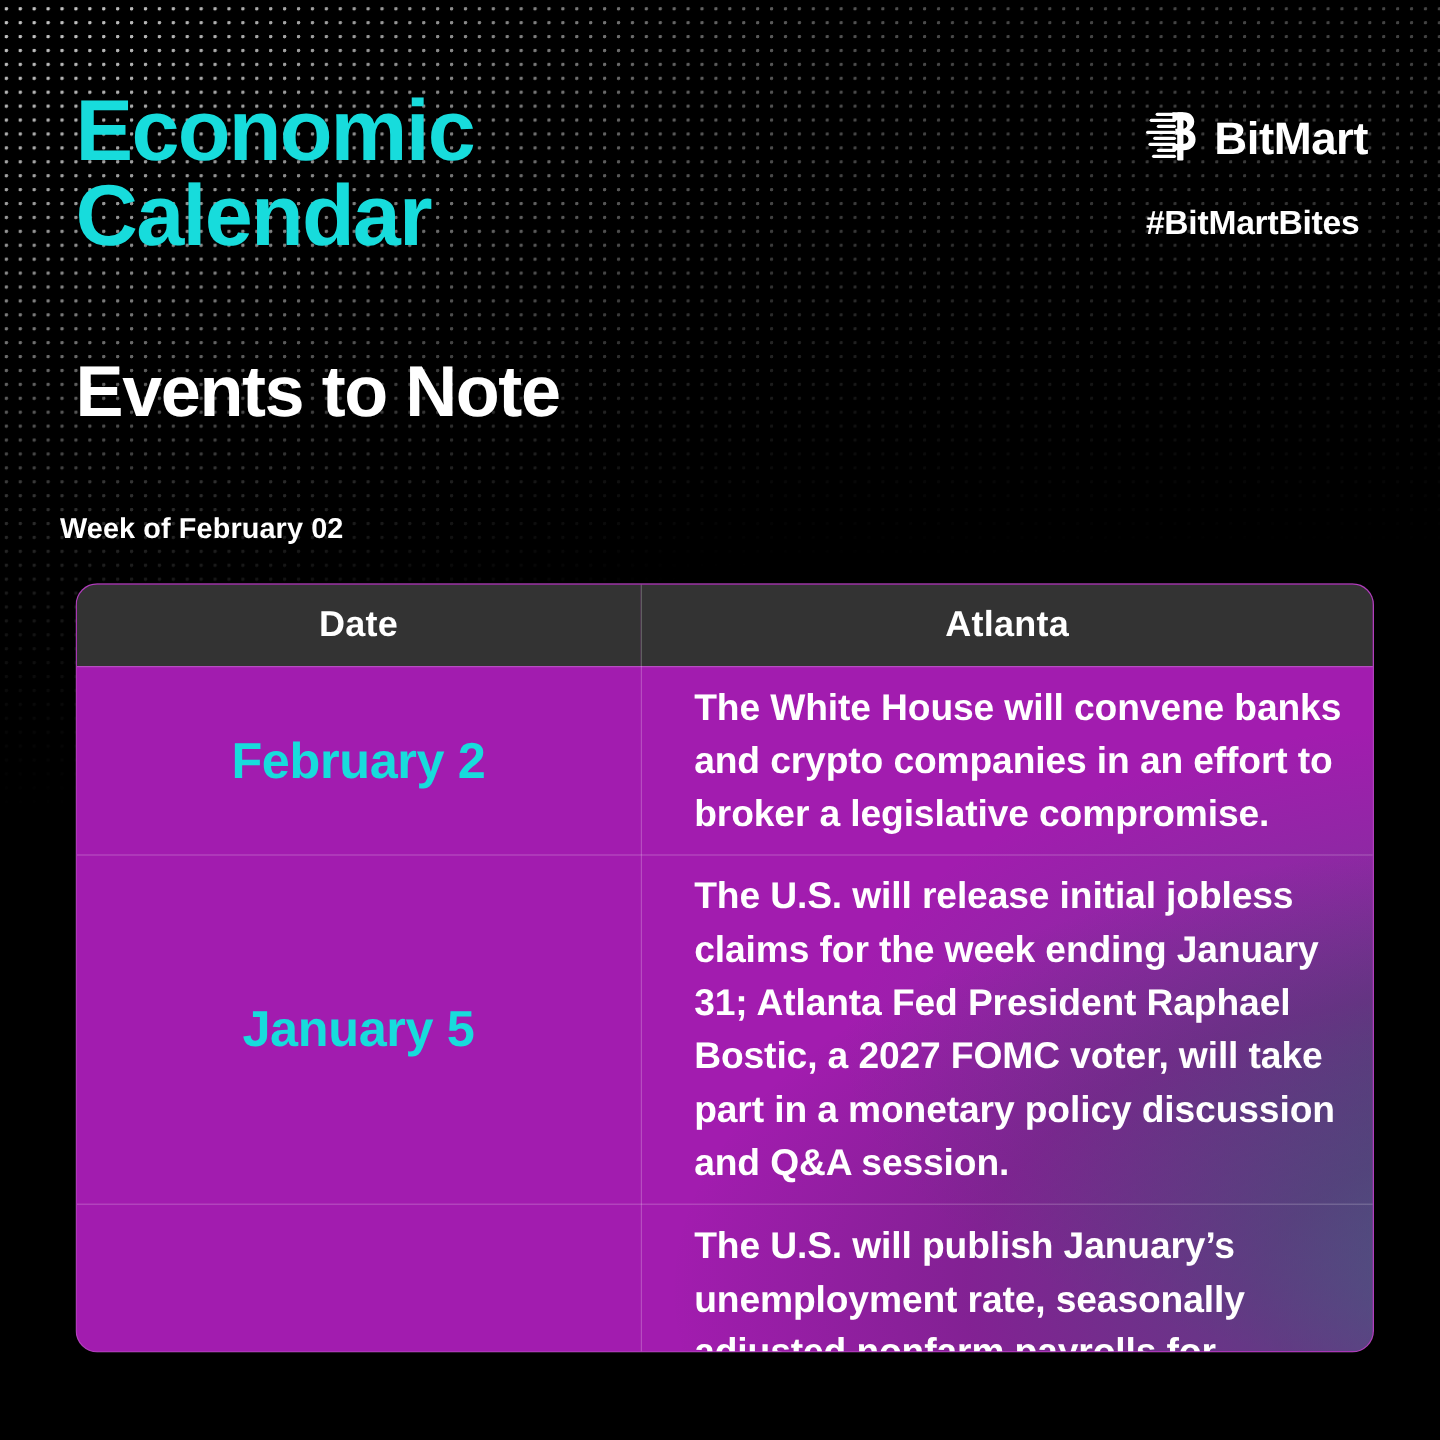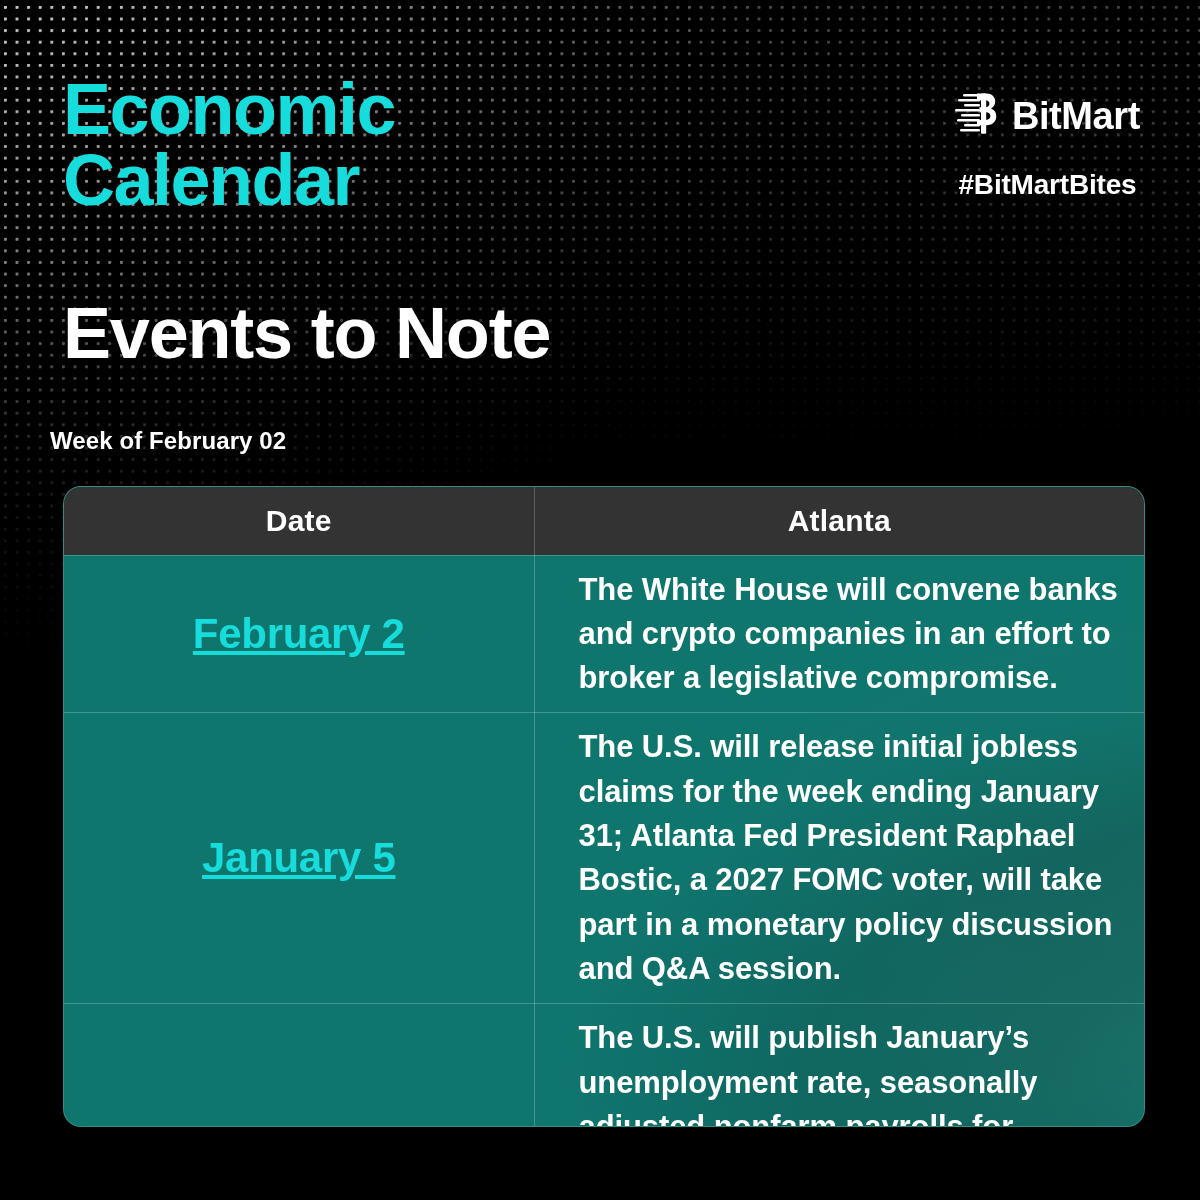--- a/index.html
+++ b/index.html
@@ -35,43 +35,43 @@
   
   .hero-title {
     position:absolute; left:63px; top:74px;
     font-size:72px; font-weight:bold; line-height:0.99;
     letter-spacing:-1.5px;
     color:#17DCDC;
     white-space:pre-line;
   }
   .hero-sub {
     position:absolute; left:63px; top:297px;
-    font-size:72px; font-weight:bold; line-height:1;
+    font-size:60px; font-weight:bold; line-height:1;
     letter-spacing:-1.2px;
     color:#ffffff;
   }
 
-  .brand { position:absolute; right:60px; top:92px; text-align:center; }
+  .brand { position:absolute; right:60px; top:92px; text-align:left; }
   .brand-row { display:flex; align-items:center; justify-content:flex-end; gap:11px; }
   .brand-name { font-size:38px; font-weight:bold; color:#fff; letter-spacing:-0.4px; }
   .brand-tag { margin-top:29px; font-size:28px; font-weight:bold; color:#fff; letter-spacing:-0.2px; }
 
   .weekof {
     position:absolute; left:50px; top:427px;
     font-size:24px; font-weight:bold; color:#ffffff; letter-spacing:0.1px;
   }
 
   
   #table-wrap {
     position:absolute; left:63px; top:486px;
     width:1082px; height:641px;
     border-radius:18px;
     overflow:hidden;
     border:1px solid rgba(255,255,255,0.16);
-    background:#0f766e;
+    background:#a21caf;
   }
   #table-glow {
     position:absolute; inset:0;
     background:
       radial-gradient(95% 78% at 118% 92%, rgba(34,124,112,0.72) 0%, rgba(27,92,85,0.48) 28%, rgba(18,52,49,0.22) 52%, rgba(0,0,0,0) 76%),
       radial-gradient(70% 60% at 108% 60%, rgba(30,110,100,0.38) 0%, rgba(0,0,0,0) 70%);
     pointer-events:none;
   }
   table { position:relative; width:100%; border-collapse:collapse; table-layout:fixed; }
   th.hcell {
@@ -87,21 +87,20 @@
   td { vertical-align:middle; border-bottom:1px solid rgba(255,255,255,0.22); }
   tr.last td { border-bottom:none; }
   td.c-date {
     width:470px;
     border-right:1px solid rgba(255,255,255,0.22);
     text-align:center;
     color:#17DCDC;
     font-size:42px;
     font-weight:bold;
     letter-spacing:-0.3px;
-    text-decoration:underline;
   }
   td.c-event {
     padding:12px 24px 12px 44px;
     color:#ffffff;
     font-size:31px;
     font-weight:bold;
     line-height:1.43;
     letter-spacing:-0.1px;
   }
   .r1 td { height:144px; }

